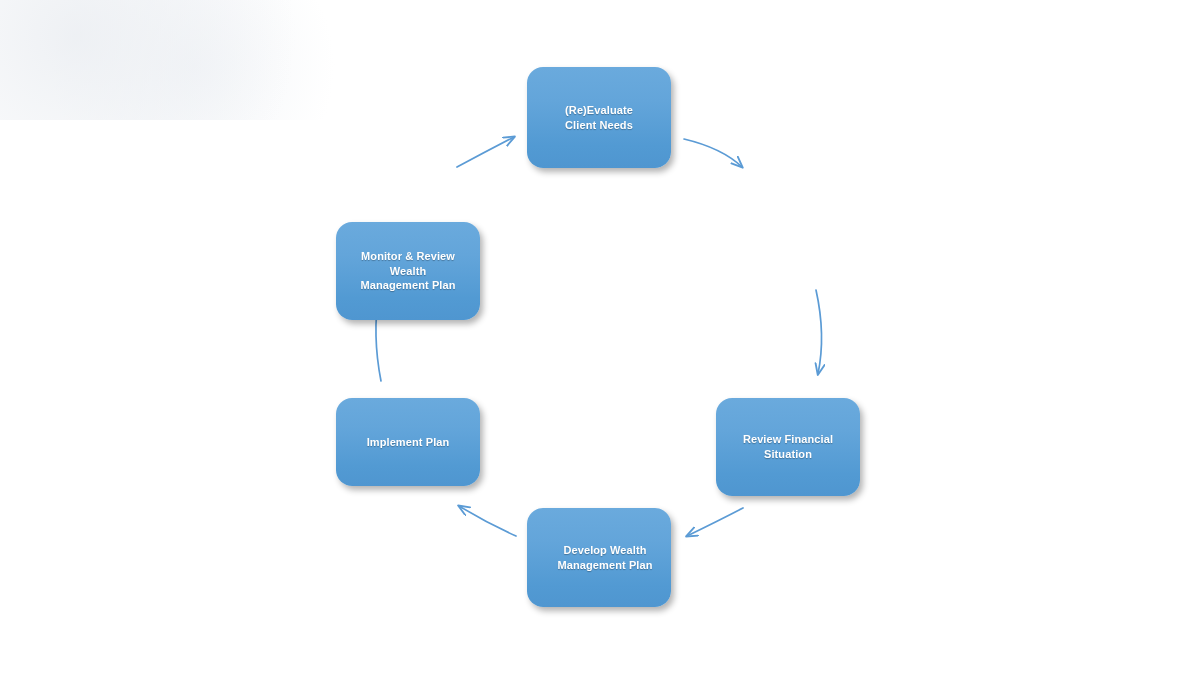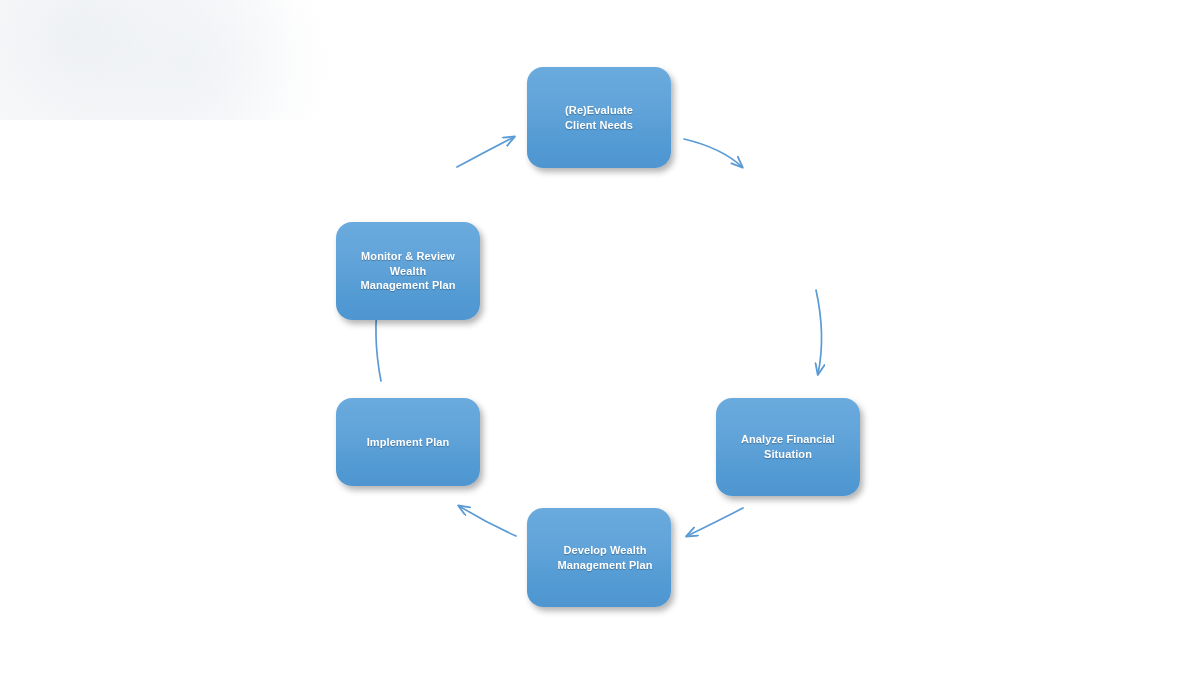--- a/index.html
+++ b/index.html
@@ -81,21 +81,21 @@
     </g>
   </svg>
 
   <div class="node" style="left: 527px; top: 67px; width: 144px; height: 101px;">
     <span class="node-label">(Re)Evaluate
 Client Needs</span>
   </div>
 
 
   <div class="node" style="left: 716px; top: 398px; width: 144px; height: 98px;">
-    <span class="node-label">Analyze Financial
+    <span class="node-label">Review Financial
 Situation</span>
   </div>
 
   <div class="node" style="left: 527px; top: 508px; width: 144px; height: 99px; padding-left: 20px;">
     <span class="node-label">Develop Wealth
 Management Plan</span>
   </div>
 
   <div class="node" style="left: 336px; top: 398px; width: 144px; height: 88px;">
     <span class="node-label">Implement Plan</span>

